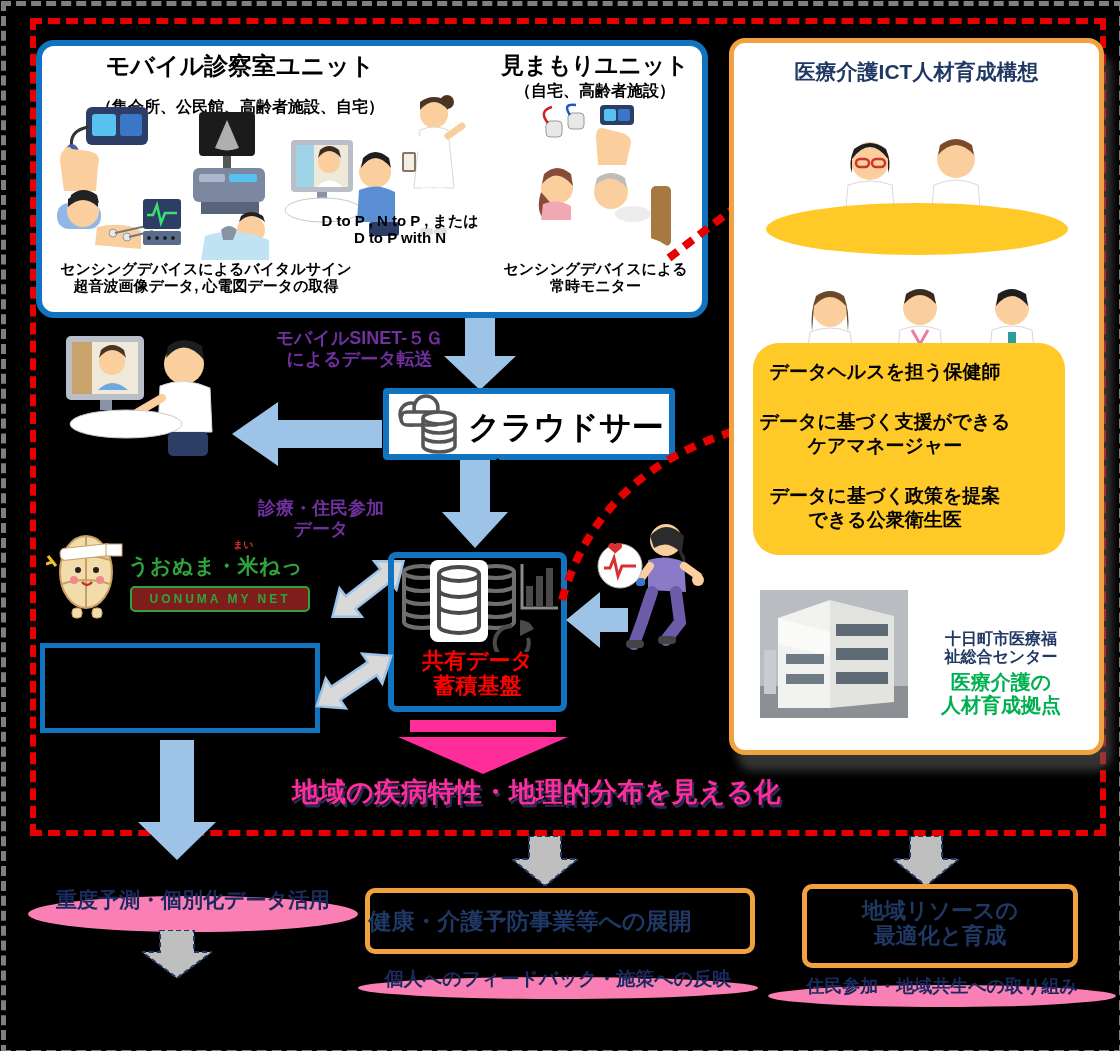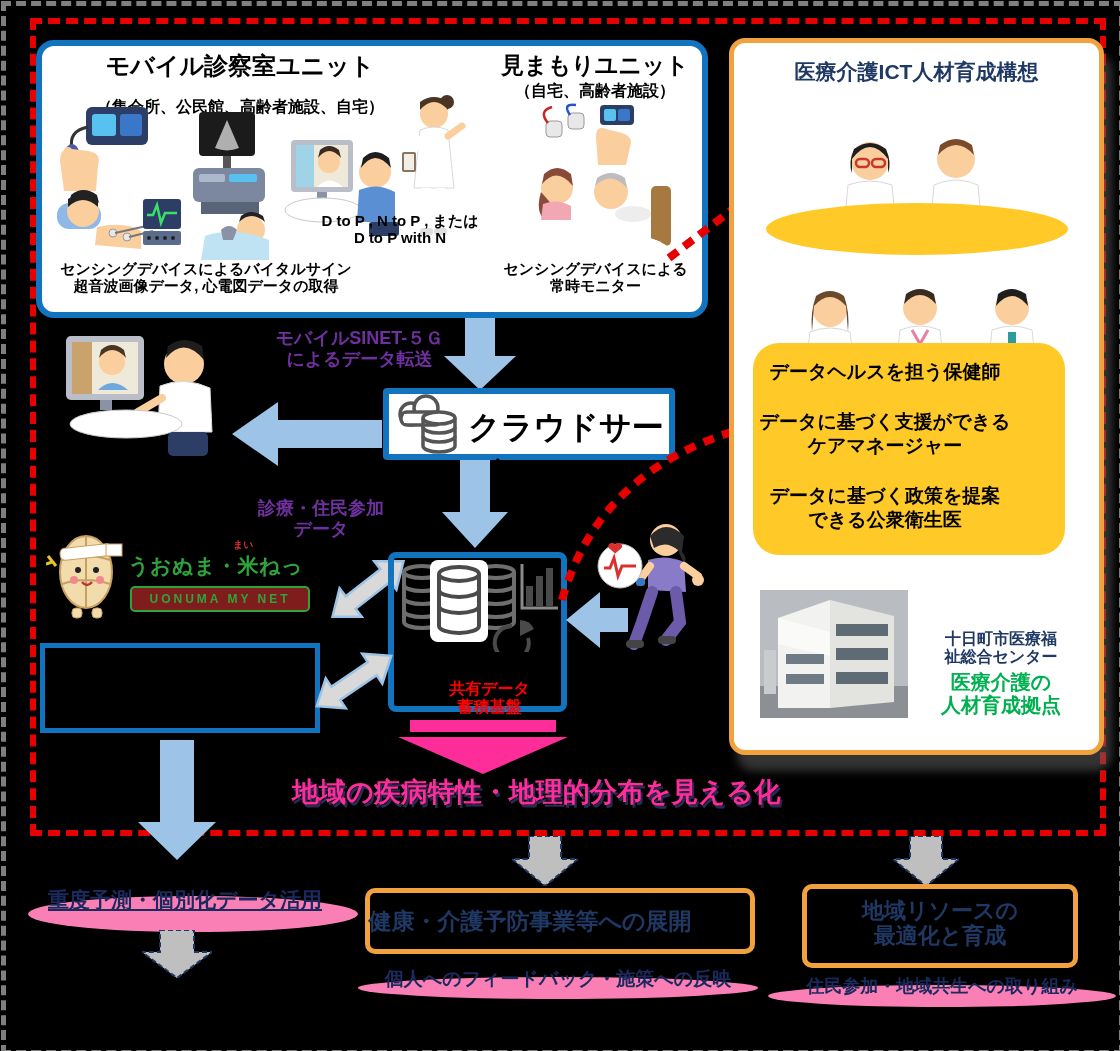--- a/index.html
+++ b/index.html
@@ -251,21 +251,21 @@
       <path d="M126 4 L126 48 L162 48" stroke="#8A8A8A" stroke-width="3" fill="none"></path>
       <rect x="130" y="26" width="7" height="20" fill="#4A4A4A"></rect>
       <rect x="140" y="16" width="7" height="30" fill="#4A4A4A"></rect>
       <rect x="150" y="8" width="7" height="38" fill="#4A4A4A"></rect>
     </g>
     <g>
       <path d="M128 66 A17 17 0 1 1 112 54" stroke="#4A4A4A" stroke-width="4" fill="none" transform="translate(4,12)"></path>
       <path d="M120 64 L120 48 A16 16 0 0 1 134 57 Z" fill="#4A4A4A" transform="translate(4,12)"></path>
     </g>
   </svg>
-  <div class="abs bold red-t center lh1" style="left:404px;top:648px;width:171px;font-size:16px;margin-top:32px;">
+  <div class="abs bold red-t center lh1" style="left:392px;top:648px;width:171px;font-size:22px;">
     <div>共有データ</div>
     <div>蓄積基盤</div>
   </div>
 
   <svg class="abs" style="left:546px;top:396px;" width="238" height="212" viewBox="0 0 238 212">
     <path d="M16 204 Q52 76 192 34" stroke="#E60000" stroke-width="8" stroke-dasharray="11 9" fill="none"></path>
     <polygon points="198,12 234,31 200,52" fill="#E60000"></polygon>
   </svg>
 
   <svg class="abs" style="left:596px;top:518px;" width="112" height="132" viewBox="0 0 112 132">
@@ -363,21 +363,21 @@
       <div>十日町市医療福</div>
       <div>祉総合センター</div>
     </div>
     <div class="bold green-t lh1" style="font-size:20px;margin-top:4px;">
       <div>医療介護の</div>
       <div>人材育成拠点</div>
     </div>
   </div>
 
   <div class="abs pink-ellipse" style="left:28px;top:896px;width:330px;height:36px;"></div>
-  <div class="abs bold center" style="left:2px;top:886px;width:366px;font-size:21px;color:#1B2A5E;text-decoration:underline;">重度予測・個別化データ活用</div>
+  <div class="abs bold center" style="left:10px;top:886px;width:366px;font-size:21px;color:#1B2A5E;">重度予測・個別化データ活用</div>
   <svg class="abs" style="left:142px;top:930px;" width="70" height="48" viewBox="0 0 70 48">
     <polygon points="18,0 52,0 52,22 70,22 35,48 0,22 18,22" fill="#BFBFBF" stroke="#203864" stroke-width="2" stroke-dasharray="5 3"></polygon>
   </svg>
 
   <svg class="abs" style="left:512px;top:836px;" width="66" height="50" viewBox="0 0 66 50">
     <polygon points="17,0 49,0 49,23 66,23 33,50 0,23 17,23" fill="#BFBFBF" stroke="#203864" stroke-width="2" stroke-dasharray="5 3"></polygon>
   </svg>
   <div class="abs box-orange" style="left:365px;top:888px;width:390px;height:66px;"></div>
   <div class="abs bold navy-t center" style="left:365px;top:906px;width:330px;font-size:23px;">健康・介護予防事業等への展開</div>
   <div class="abs pink-band" style="left:358px;top:977px;width:400px;height:22px;"></div>

